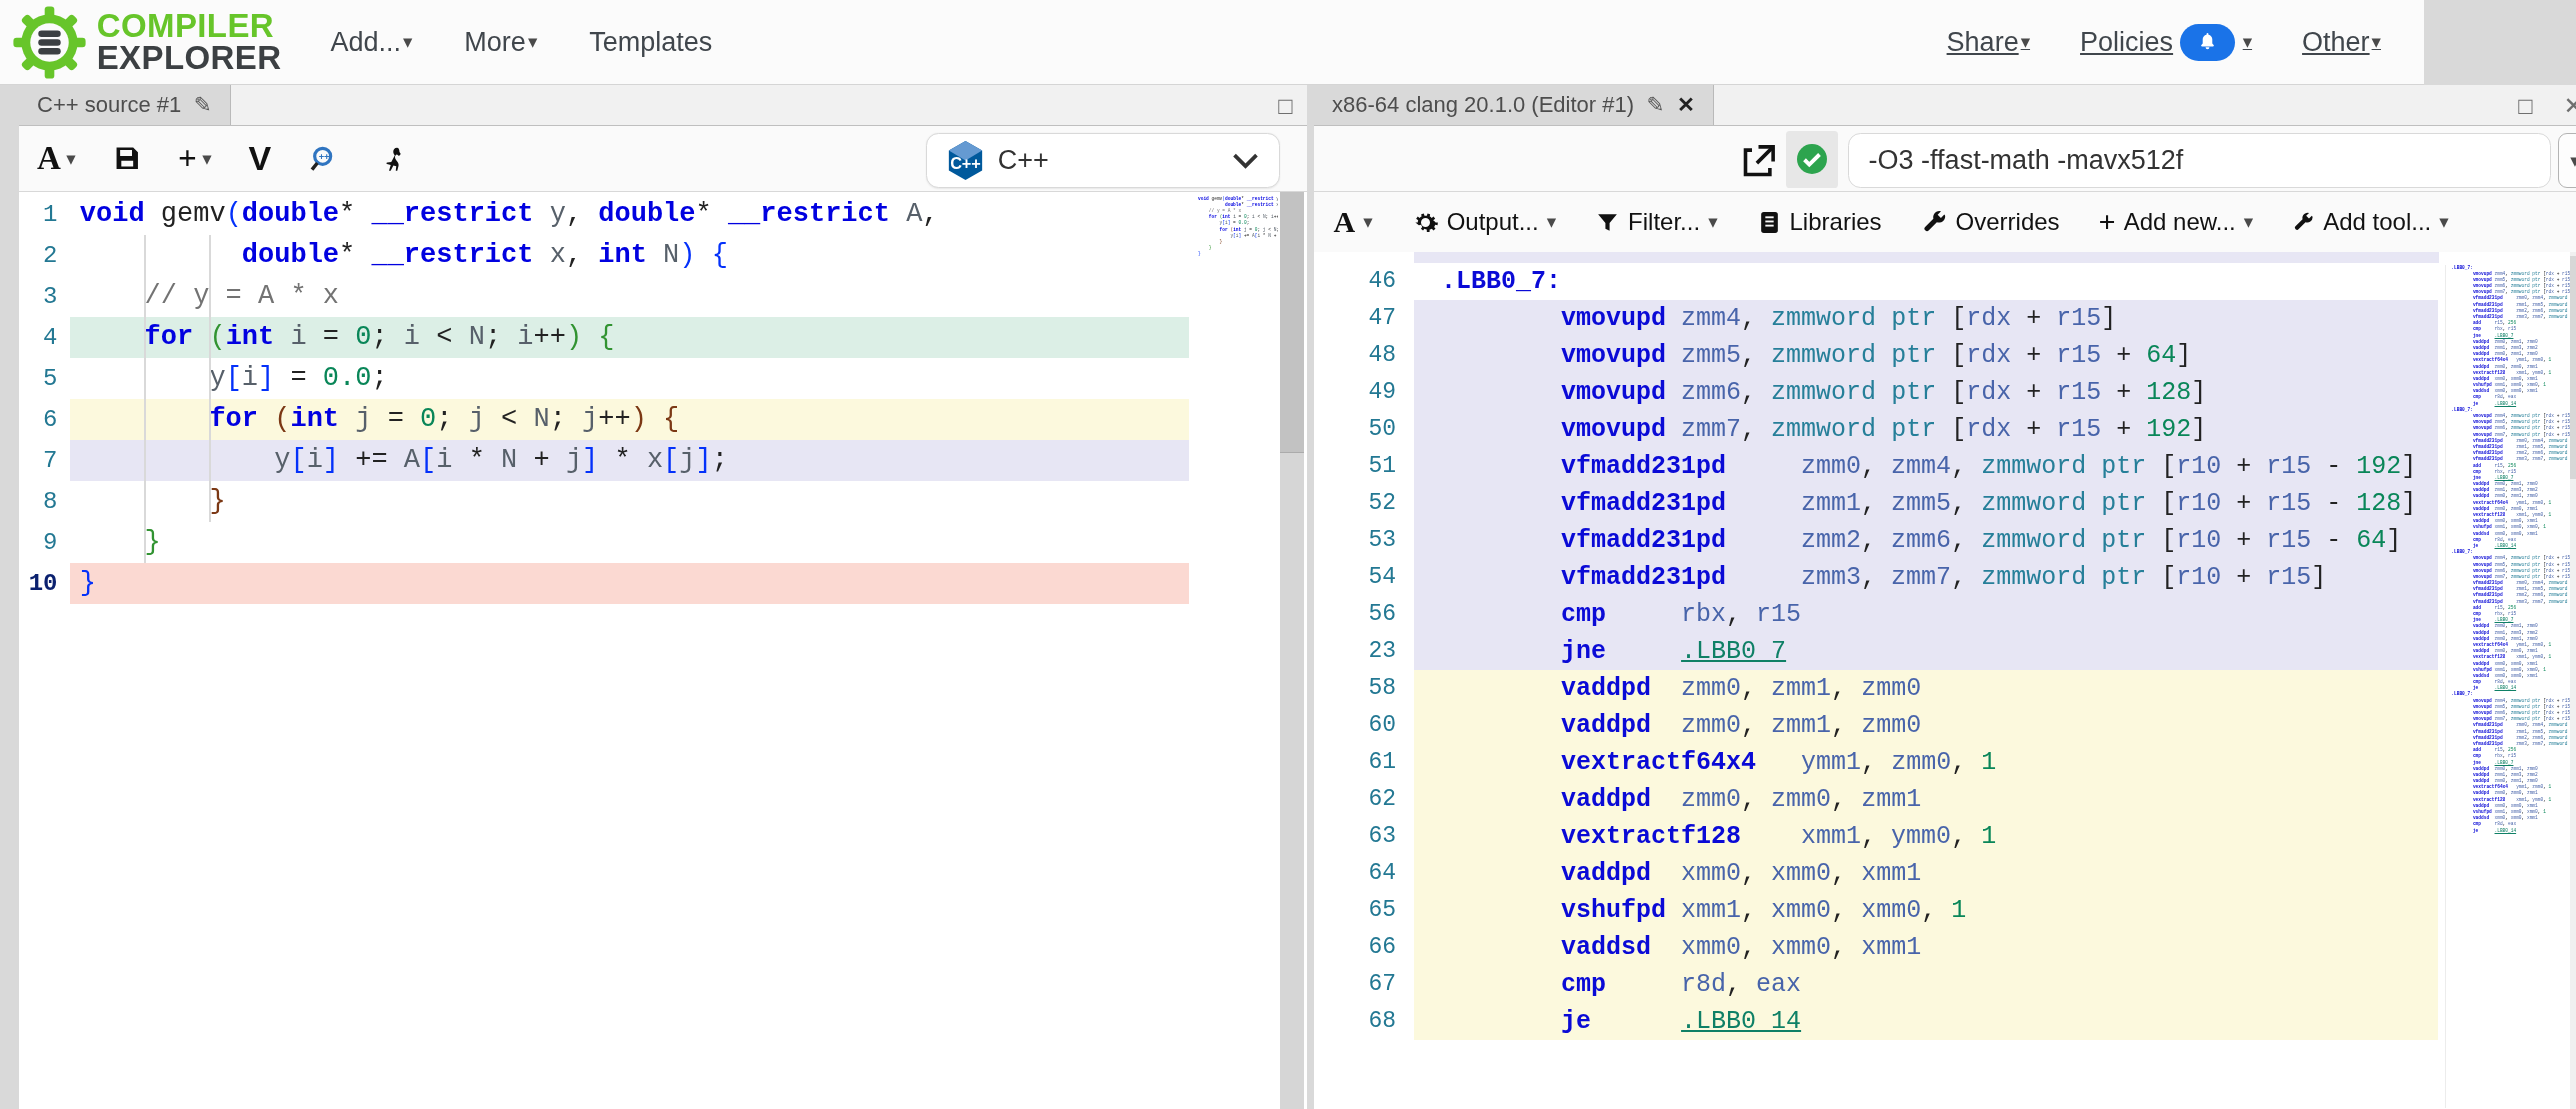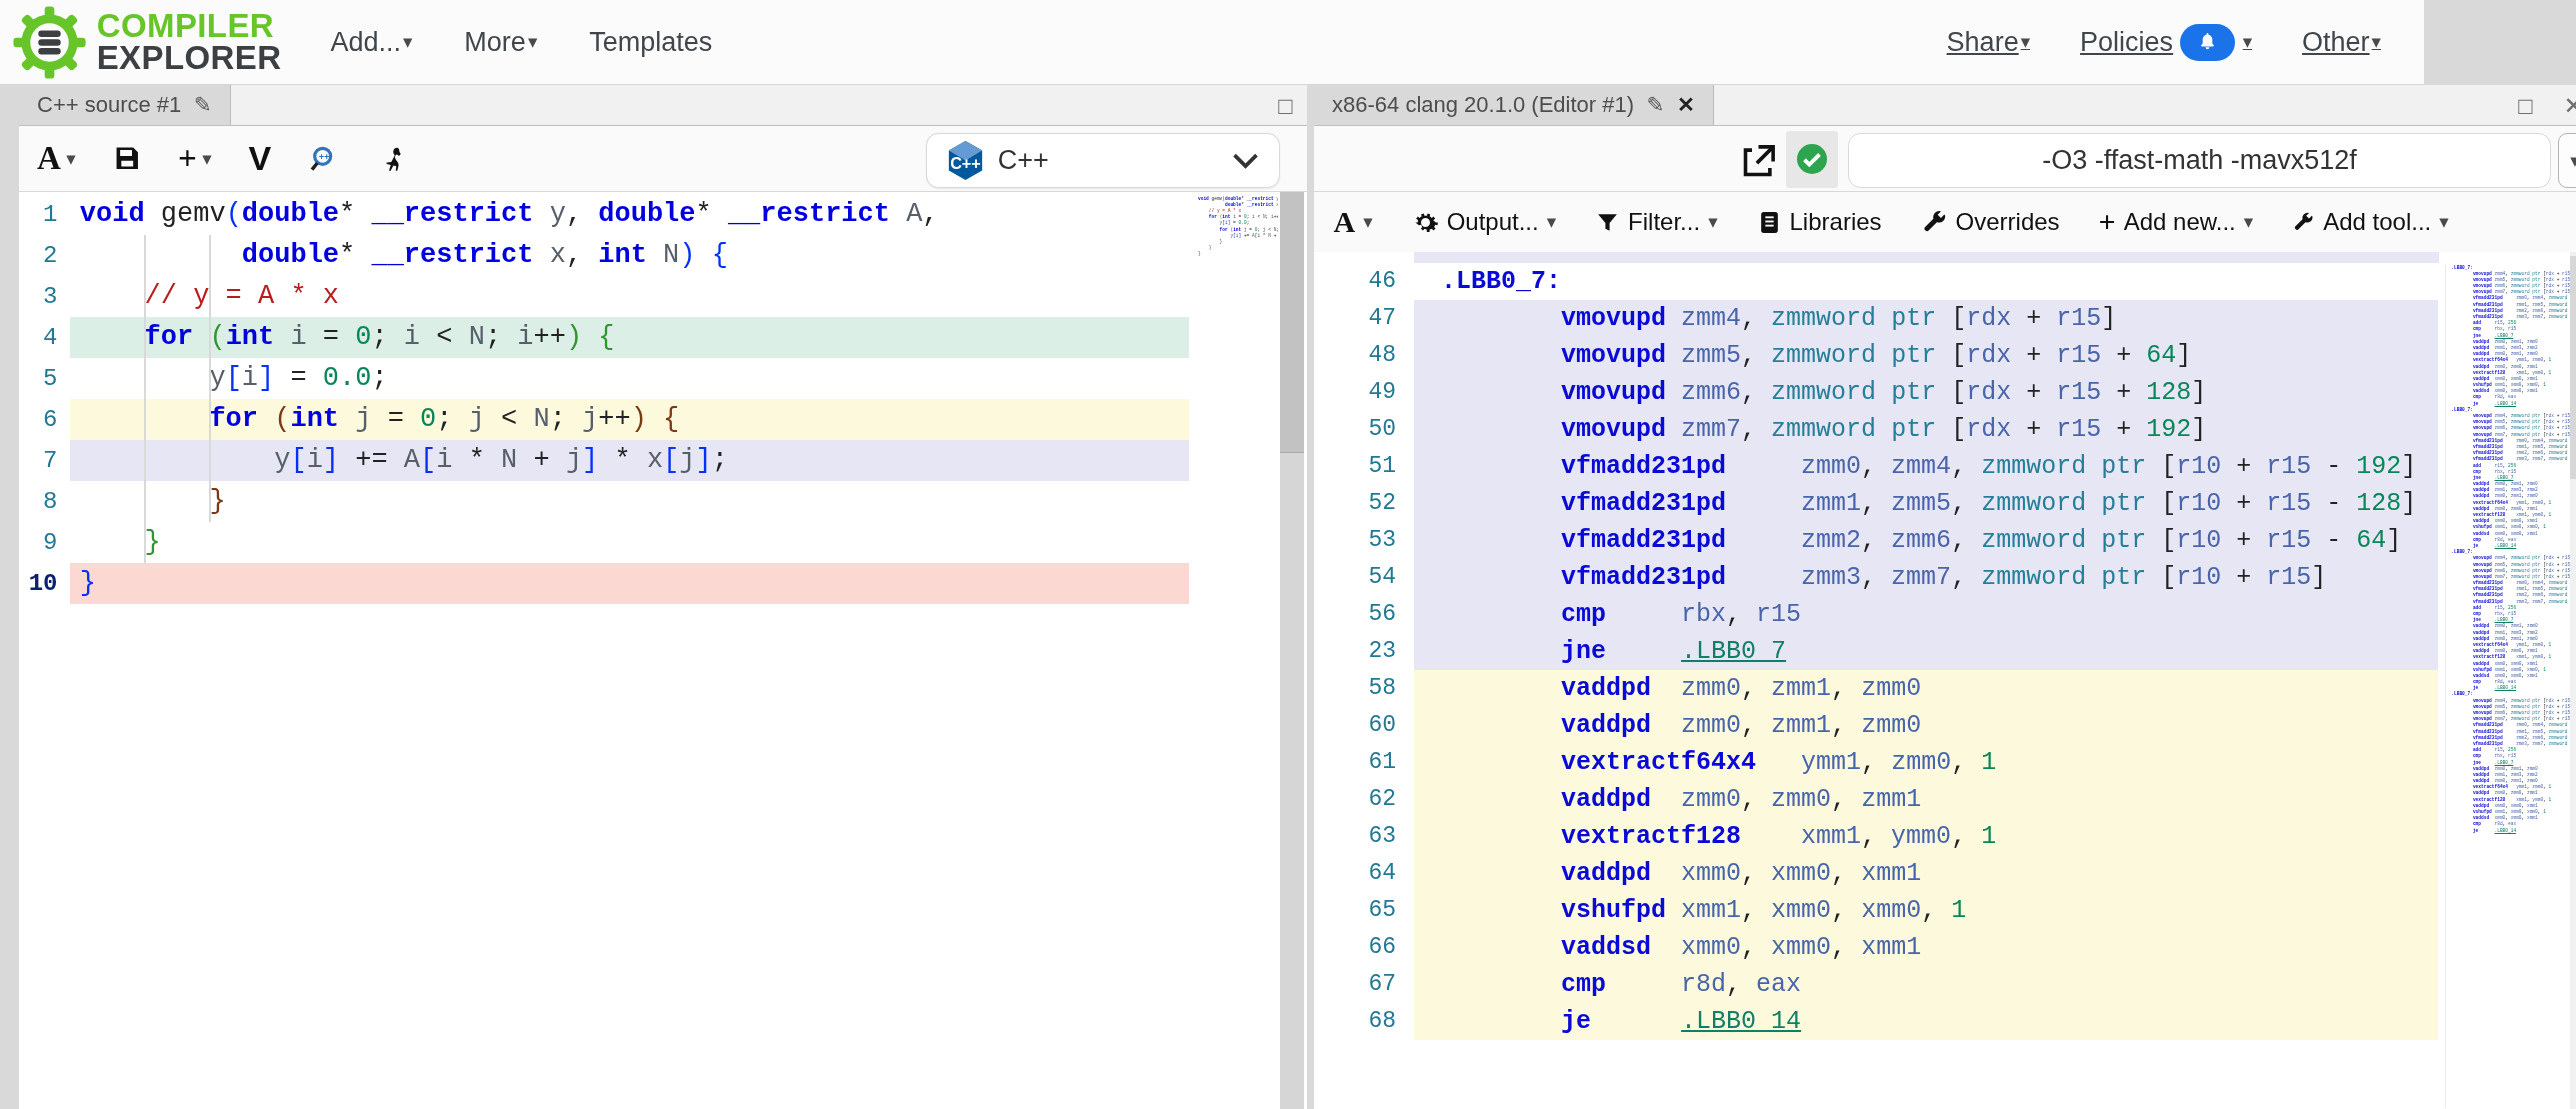--- a/index.html
+++ b/index.html
@@ -41,21 +41,21 @@
   .select-box { background:#fff; border:0.9px solid #d9d9d9; border-radius:12.5px; box-shadow:0 0.9px 1.8px rgba(0,0,0,.08); display:flex; align-items:center; height:55px; cursor:pointer; }
   #lang-select { position:absolute; right:27px; top:7.1px; width:354px; padding:0 19.6px; gap:14.2px; }
   #lang-select .chev { margin-left:auto; }
 
   
   #compiler-select { position:absolute; left:7.1px; top:7.1px; width:408px; padding:0 19.6px; font-size:27px; color:#333; }
   #compiler-select .chev { margin-left:auto; }
   .icon-btn { position:absolute; top:16px; width:41px; height:41px; cursor:pointer; }
   #open-new { left:425px; }
   #check-wrap { position:absolute; left:472px; top:4.5px; width:52px; height:57px; background:#e7e7e7; border-radius:3.6px; display:flex; align-items:center; justify-content:center; }
-  #options-input { position:absolute; left:534px; top:7.1px; width:703px; height:55px; background:#fff; border:0.9px solid #d9d9d9; border-radius:12.5px; font-size:27px; color:#333; padding:0 19.6px; font-family:"Liberation Sans", sans-serif;text-align:center; }
+  #options-input { position:absolute; left:534px; top:7.1px; width:703px; height:55px; background:#fff; border:0.9px solid #d9d9d9; border-radius:12.5px; font-size:27px; color:#333; padding:0 19.6px; font-family:"Liberation Sans", sans-serif; }
   #options-dd { position:absolute; left:1244px; top:7.1px; width:34px; height:55px; border:1.8px solid #b3b3b3; border-radius:9px; background:#fdfdfd; display:flex; align-items:center; justify-content:center; color:#555; font-size:18px; cursor:pointer; }
 
   .toolbar2 { position:absolute; left:0; top:107px; right:0; height:61px; background:#fafafa; border-bottom:0.9px solid #dcdcdc; display:flex; align-items:center; gap:39px; padding-left:19.6px; font-size:24px; color:#222; }
   .toolbar2 .tbtn { gap:8px; }
   .toolbar2 .glyph { font-size:30px; }
 
   
   .code-area { position:absolute; background:#fff; overflow:hidden; }
   #left-code-area  { left:0; top:107px; width:1288px; height:918px; }
   #right-code-area { left:0; top:167px; width:1281px; height:857px; }
@@ -77,21 +77,21 @@
 
   .bg-grn .code-text { background:#dcefe6; }
   .bg-yel .code-text { background:#fcf9dd; }
   .bg-lav .code-text { background:#e7e6f4; }
   .bg-red .code-text { background:#fbd9d2; }
 
   
   .tk-kw  { color:#0101e0; font-weight:bold; }
   .tk-pl  { color:#222222; }
   .tk-id  { color:#57606a; }
-  .tk-cm  { color:#b91c1c; }
+  .tk-cm  { color:#737373; }
   .tk-num { color:#098658; }
   .tk-b1  { color:#0431fa; }
   .tk-b2  { color:#319331; }
   .tk-b3  { color:#7b3814; }
   .tk-mn  { color:#0a0ad6; font-weight:bold; }
   .tk-lbl { color:#0a0ad6; font-weight:bold; }
   .tk-reg { color:#4864aa; }
   .tk-typ { color:#267f99; }
   .tk-lnk { color:#0f8066; text-decoration:underline; }
 

